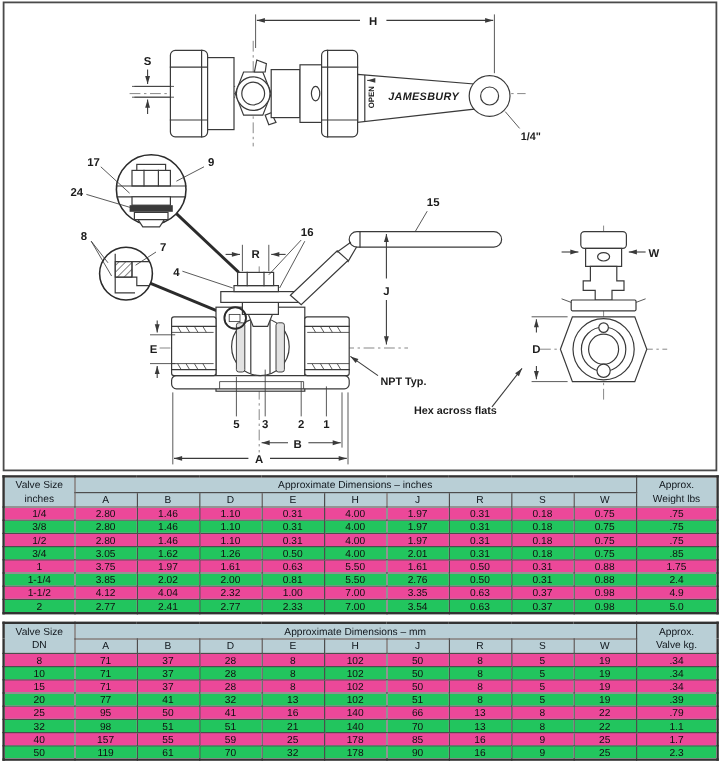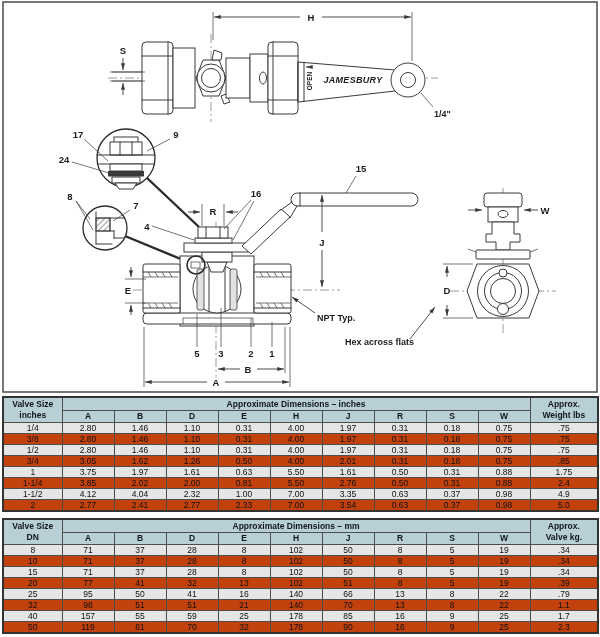--- a/index.html
+++ b/index.html
@@ -18,24 +18,24 @@
   .cl{stroke:#707070;stroke-width:.7;fill:none;stroke-dasharray:9 3 2 3;}
   .thk{stroke:#2b2b2b;stroke-width:2.4;fill:none;}
   .seat{fill:#e2e2e2;stroke:#3a3a3a;stroke-width:.8;}
   .dark{fill:#3a3a3a;}
   
   .tbl{position:absolute;left:2px;border-collapse:collapse;table-layout:fixed;width:595px;}
   .t1{top:396px;} .t2{top:518px;}
   .tbl th,.tbl td{border:1px solid #4d4d4d;padding:0;text-align:center;vertical-align:middle;
       font-size:8.5px;line-height:10px;color:#101010;overflow:hidden;white-space:nowrap;}
   .tbl{border:2px solid #333;}
-  .tbl thead th{background:#b9cfd6;font-weight:bold;color:#10161c;}
+  .tbl thead th{background:#b9cfd6;font-weight:normal;color:#10161c;}
   .tbl thead .r1{height:13px;} .tbl thead .r2{height:12px;}
-  .tbl tbody tr{height:11px;background:#e5e5e5;}
-  .tbl tbody tr.alt{background:#c2410c;}
+  .tbl tbody tr{height:11px;background:#ec4899;}
+  .tbl tbody tr.alt{background:#22c55e;}
   .tbl th span{display:block;line-height:11px;}
 </style>
 </head>
 <body>
 
 <div class="sheet">
 
   <svg class="drawing" width="600" height="394" viewBox="0 0 600 394">
     <defs>
       <marker id="ah" viewBox="0 0 10 8" refX="10" refY="4" markerWidth="8.5" markerHeight="6" orient="auto">

